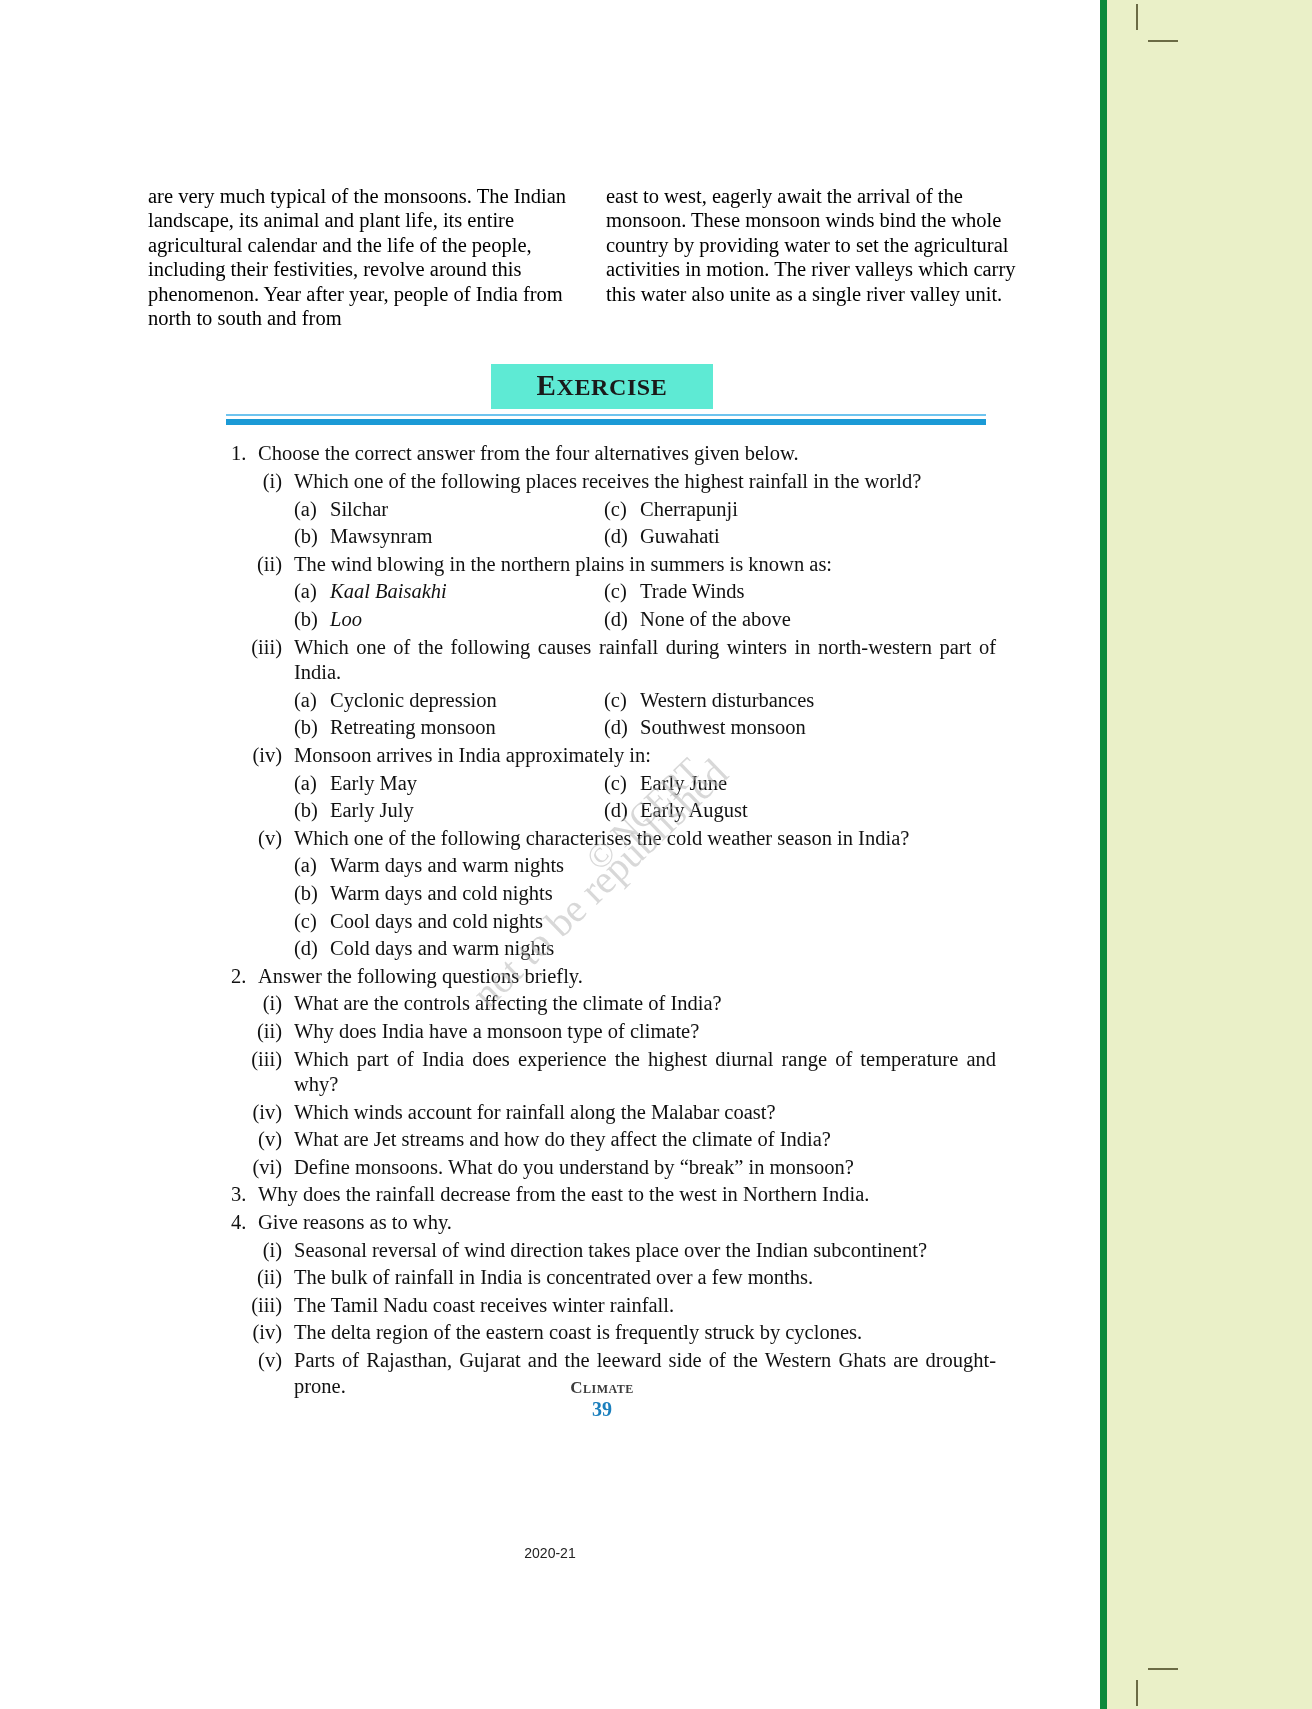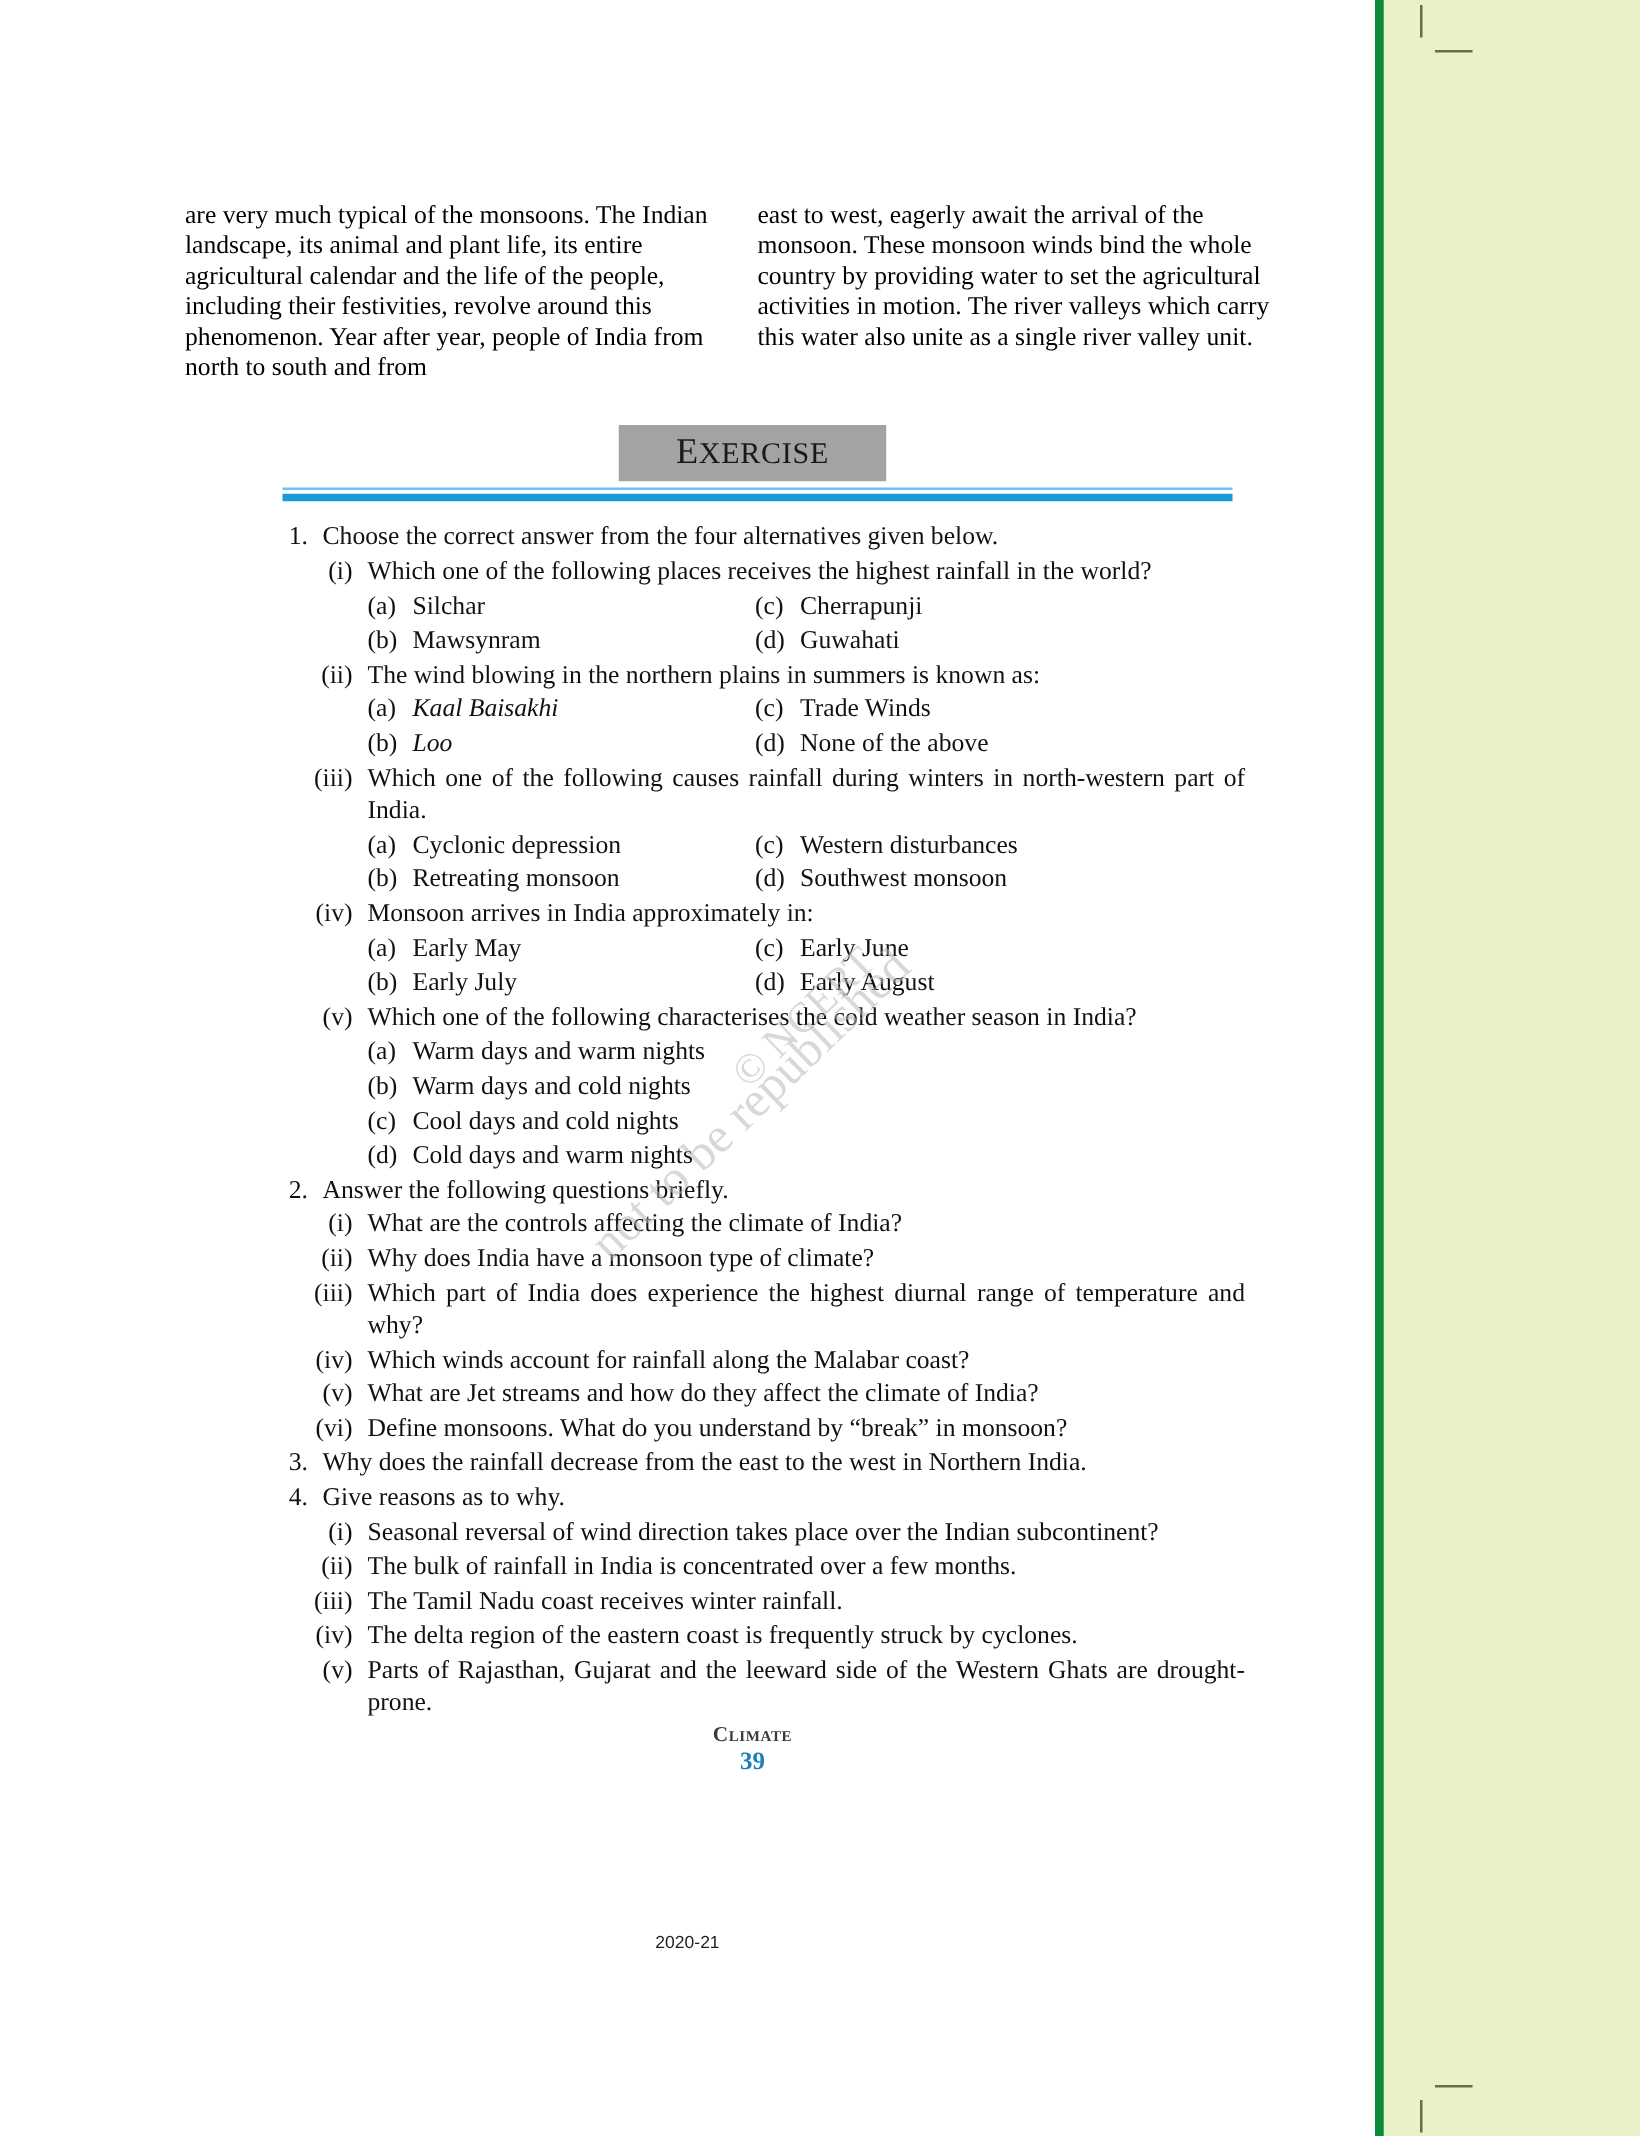--- a/index.html
+++ b/index.html
@@ -46,43 +46,44 @@
     position: absolute;
     left: 148px;
     top: 160px;
     width: 908px;
   }
 
   
   .two-col {
     display: flex;
     gap: 19px;
+    margin-top: 24px;
   }
   .col {
     width: 439px;
     font-size: 20.5px;
     line-height: 24.4px;
     text-align: justify;
     text-justify: inter-word;
     color: #000;
   }
   .col p { text-align: justify; }
   .col p:last-child { text-align: left; }
 
   
   .exercise-wrap {
     margin-top: 34px;
     display: flex;
     justify-content: center;
   }
   .exercise-badge {
-    background: #a3a3a3;
+    background: #5eead4;
     padding: 5px 46px 7px 46px;
     font-family: "Liberation Serif", serif;
-    font-weight: normal;
+    font-weight: bold;
     font-size: 24px;
     letter-spacing: 0.6px;
     color: #1a1a1a;
     font-variant: small-caps;
     text-align: center;
   }
   .exercise-badge .cap { font-size: 29px; }
 
   .rule-group {
     margin: 5px 0 0 78px;

